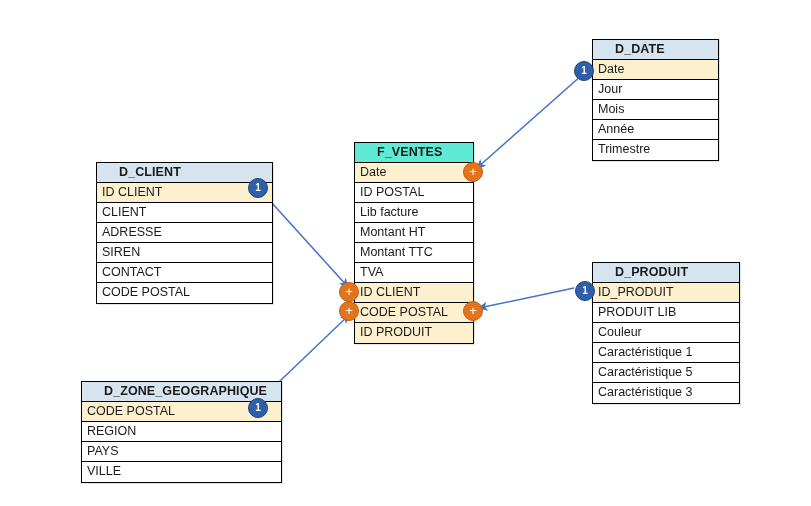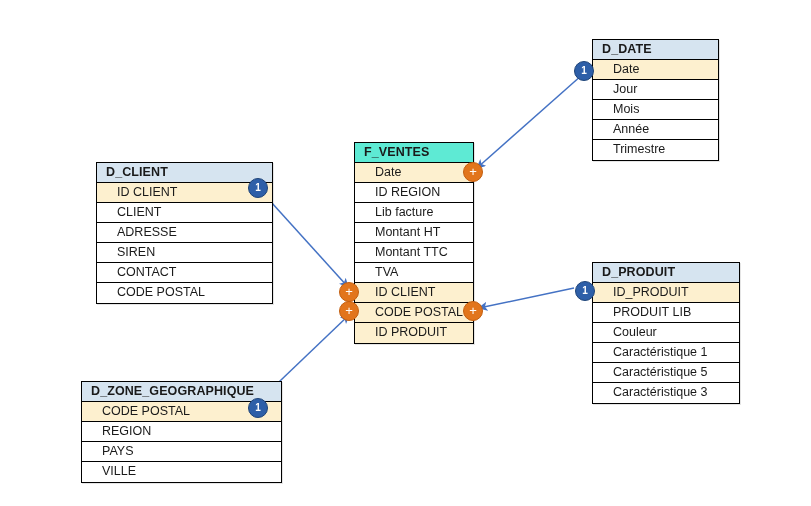--- a/index.html
+++ b/index.html
@@ -19,32 +19,32 @@
   .table{
     position:absolute;
     z-index:2;
     border:1px solid #000000;
     box-sizing:border-box;
     background:#ffffff;
     box-shadow:1px 1px 0 rgba(0,0,0,.10);
   }
   .t-header{
     height:20px;line-height:19px;
-    padding:0 9px;
+    padding:0 22px;
     font-size:12.5px;font-weight:bold;color:#1a1a1a;
     border-bottom:1px solid #000000;
     box-sizing:border-box;
     white-space:nowrap;
     letter-spacing:.1px;
   }
   .t-header.dim{background:#d6e4f0;}
   .t-header.fact{background:#5eead4;}
   .t-row{
     height:20px;line-height:19px;
-    padding:0 20px;
+    padding:0 5px;
     font-size:12.5px;color:#1a1a1a;
     border-bottom:1px solid #000000;
     box-sizing:border-box;
     white-space:nowrap;
     background:#ffffff;
   }
   .t-row:last-child{border-bottom:none;}
   .t-row.key{background:#fdf0cf;}
 
   
@@ -106,21 +106,21 @@
         <div class="t-row key">ID CLIENT</div>
         <div class="t-row">CLIENT</div>
         <div class="t-row">ADRESSE</div>
         <div class="t-row">SIREN</div>
         <div class="t-row">CONTACT</div>
         <div class="t-row">CODE POSTAL</div>
       </div>
       <div class="table" style="left: 354px; top: 142px; width: 120px;">
         <div class="t-header fact">F_VENTES</div>
         <div class="t-row key">Date</div>
-        <div class="t-row">ID REGION</div>
+        <div class="t-row">ID POSTAL</div>
         <div class="t-row">Lib facture</div>
         <div class="t-row">Montant HT</div>
         <div class="t-row">Montant TTC</div>
         <div class="t-row">TVA</div>
         <div class="t-row key">ID CLIENT</div>
         <div class="t-row key">CODE POSTAL</div>
         <div class="t-row key">ID PRODUIT</div>
       </div>
       <div class="table" style="left: 592px; top: 262px; width: 148px;">
         <div class="t-header dim">D_PRODUIT</div>

